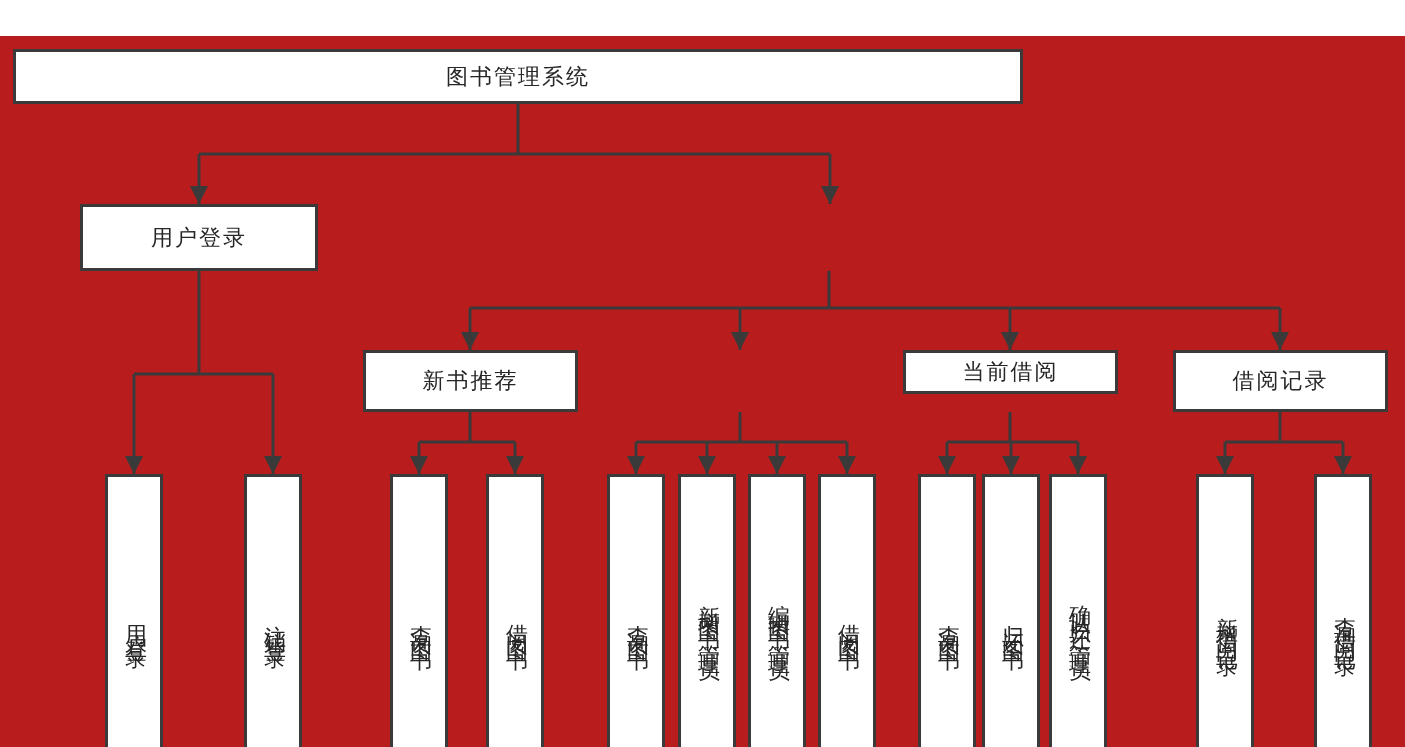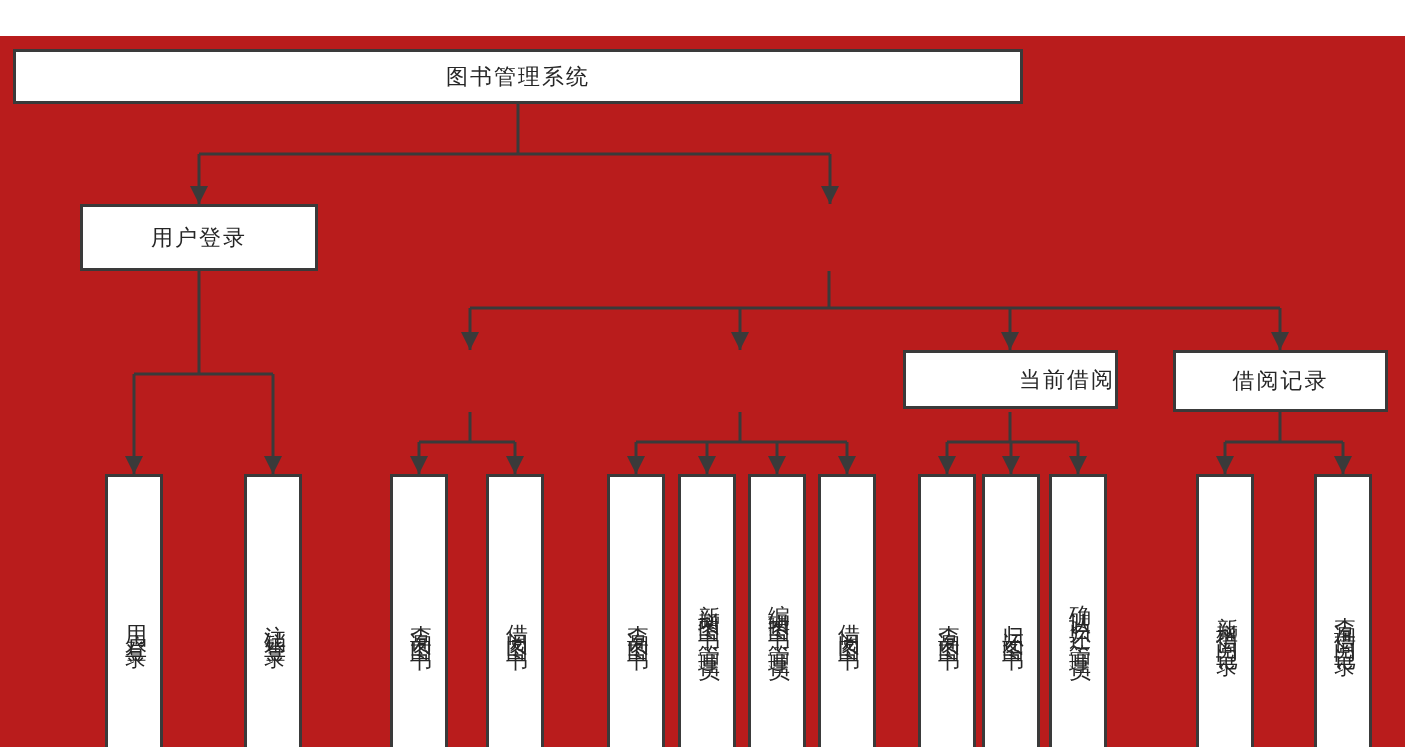--- a/index.html
+++ b/index.html
@@ -34,21 +34,21 @@
     letter-spacing:8px;
     line-height:1;
     white-space:nowrap;
   }
   
   .n-root{left:13px;top:13px;width:1010px;height:55px;}
   .n-login{left:80px;top:168px;width:238px;height:67px;}
   .n-mgmt{left:712px;top:168px;width:234px;height:67px;}
   .n-g0{left:363px;top:314px;width:215px;height:62px;}
   .n-g1{left:633px;top:314px;width:215px;height:62px;}
-  .n-g2{left:903px;top:314px;width:215px;height:59px;justify-content:flex-end;}
+  .n-g2{left:903px;top:314px;width:215px;height:44px;}
   .n-g3{left:1173px;top:314px;width:215px;height:62px;}
   .lf-0{left:105px;}  .lf-1{left:244px;}
   .lf-2{left:390px;}  .lf-3{left:486px;}
   .lf-4{left:607px;}  .lf-5{left:678px;}
   .lf-6{left:748px;}  .lf-7{left:818px;}
   .lf-8{left:918px;}  .lf-9{left:982px;}
   .lf-10{left:1049px;}
   .lf-11{left:1196px;} .lf-12{left:1314px;}
   .wm{
     position:absolute;left:1186px;top:714px;
@@ -105,20 +105,23 @@
   </svg>
 
   <div class="box n-root">
     <span class="hlabel">图书管理系统</span>
   </div>
 
   <div class="box n-login">
     <span class="hlabel">用户登录</span>
   </div>
 
+  <div class="box n-g0">
+    <span class="hlabel">新书推荐</span>
+  </div>
   <div class="box n-g2">
     <span class="hlabel">当前借阅</span>
   </div>
   <div class="box n-g3">
     <span class="hlabel">借阅记录</span>
   </div>
 
   <div class="box vbox lf-0">
     <span class="vlabel">用户登录</span>
   </div>

